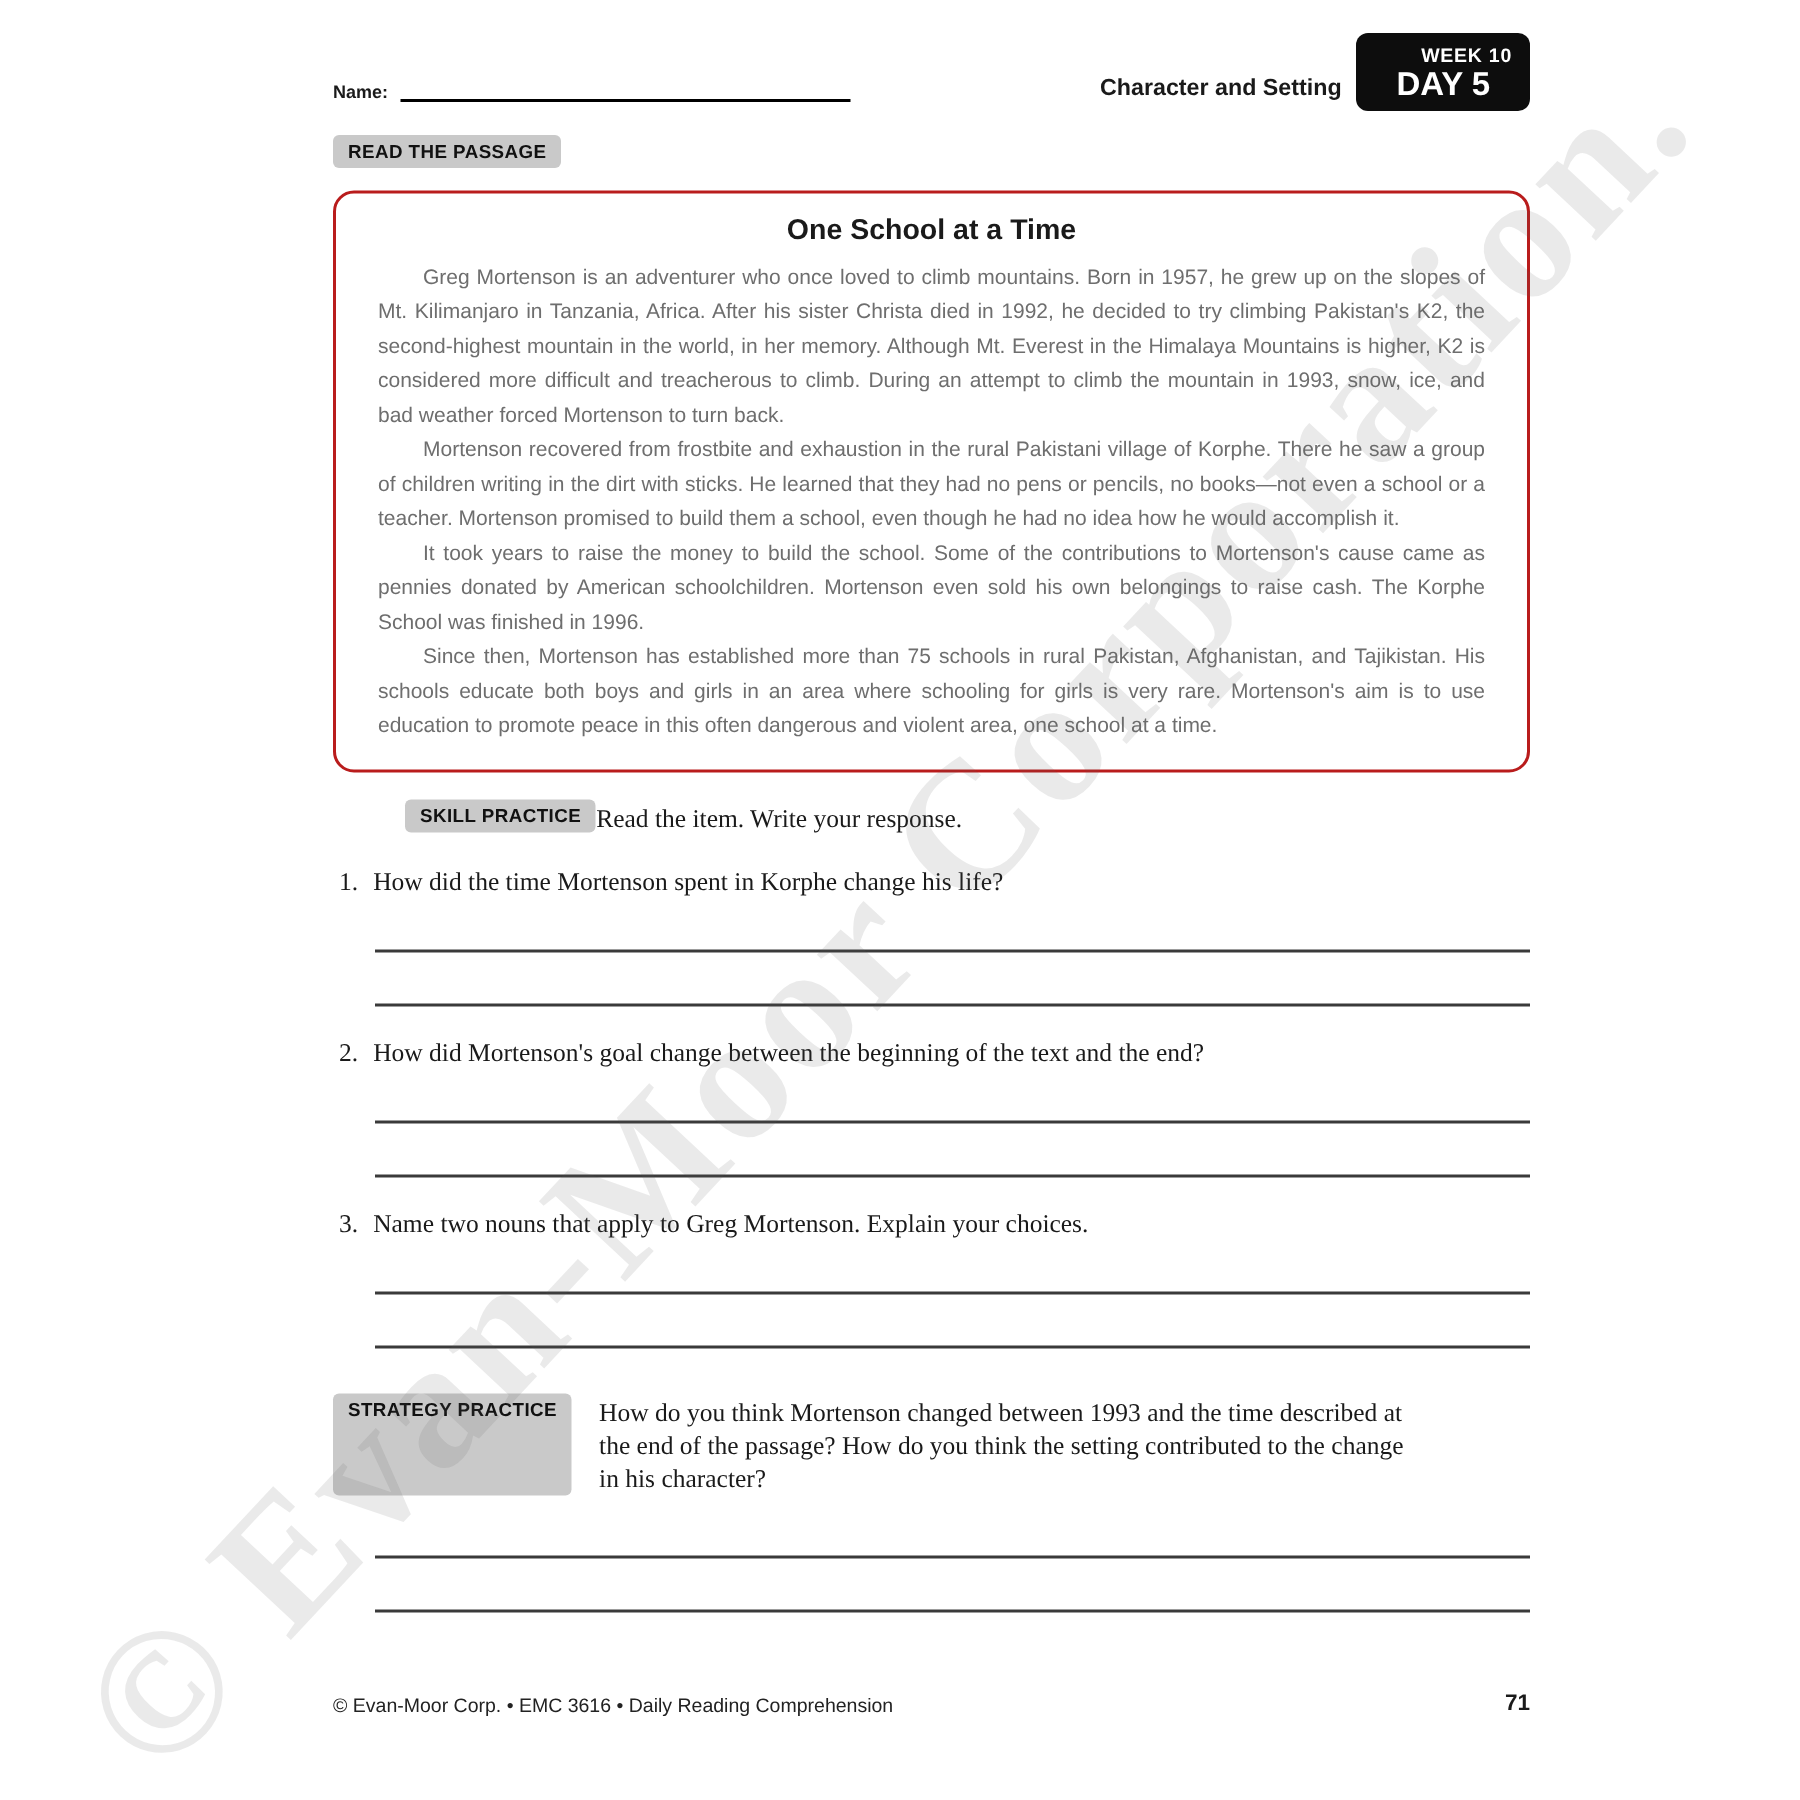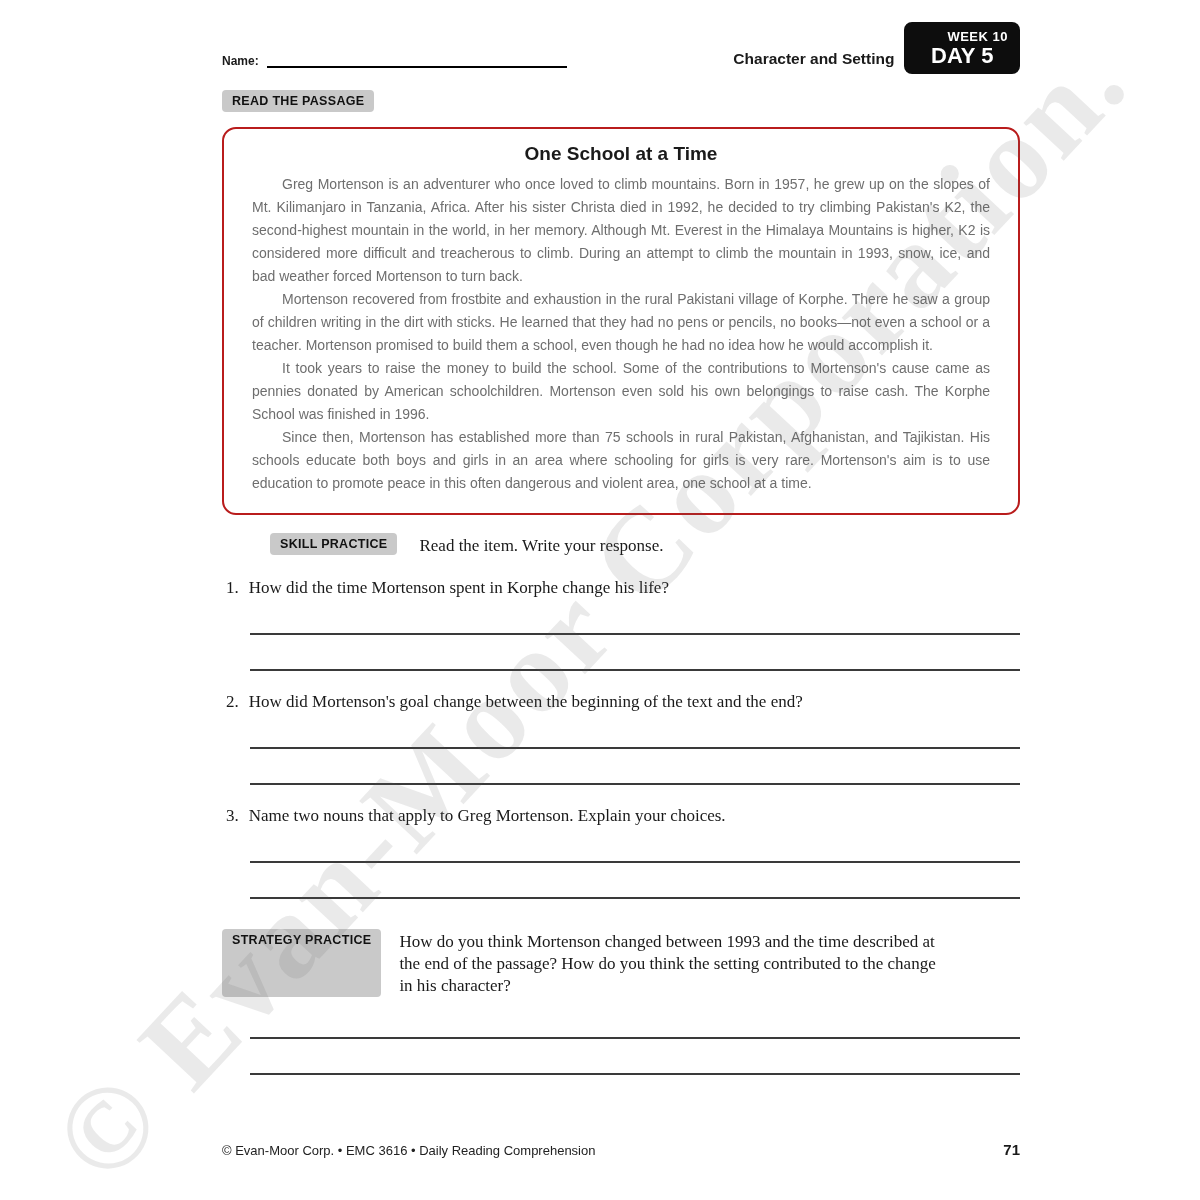--- a/index.html
+++ b/index.html
@@ -63,21 +63,21 @@
     display:inline-block;
     background:#c9c9c9;
     border-radius:4px;
     font-size:12.5px;
     font-weight:bold;
     letter-spacing:0.3px;
     padding:4px 10px;
     color:#111;
     white-space:nowrap;
   }
-  .instr-row { display:flex; align-items:flex-start; gap:22px; margin-top:16px; }
+  .instr-row { display:flex; align-items:flex-start; margin-top:16px; }
   .instr-text {
     font-family:"Liberation Serif", serif;
     font-size:17px;
     line-height:22px;
     padding-top:2px;
   }
   
   .passage-box {
     margin-top:15px;
     border:2px solid #b91c1c;
@@ -114,21 +114,21 @@
     margin-left:28px;
   }
   
   .strategy-row { display:flex; gap:18px; margin-top:30px; }
   .strategy-row .instr-text { width:550px; }
   .strategy-lines { margin-top:6px; }
   
   .footer {
     position:absolute;
     left:222px; right:180px;
-    bottom:42px;
+    bottom:56px;
     display:flex;
     justify-content:space-between;
     align-items:flex-end;
     z-index:2;
   }
   .footer-left { font-size:13px; color:#222; }
   .footer-page { font-weight:bold; font-size:15px; }
 </style>
 </head>
 <body>

